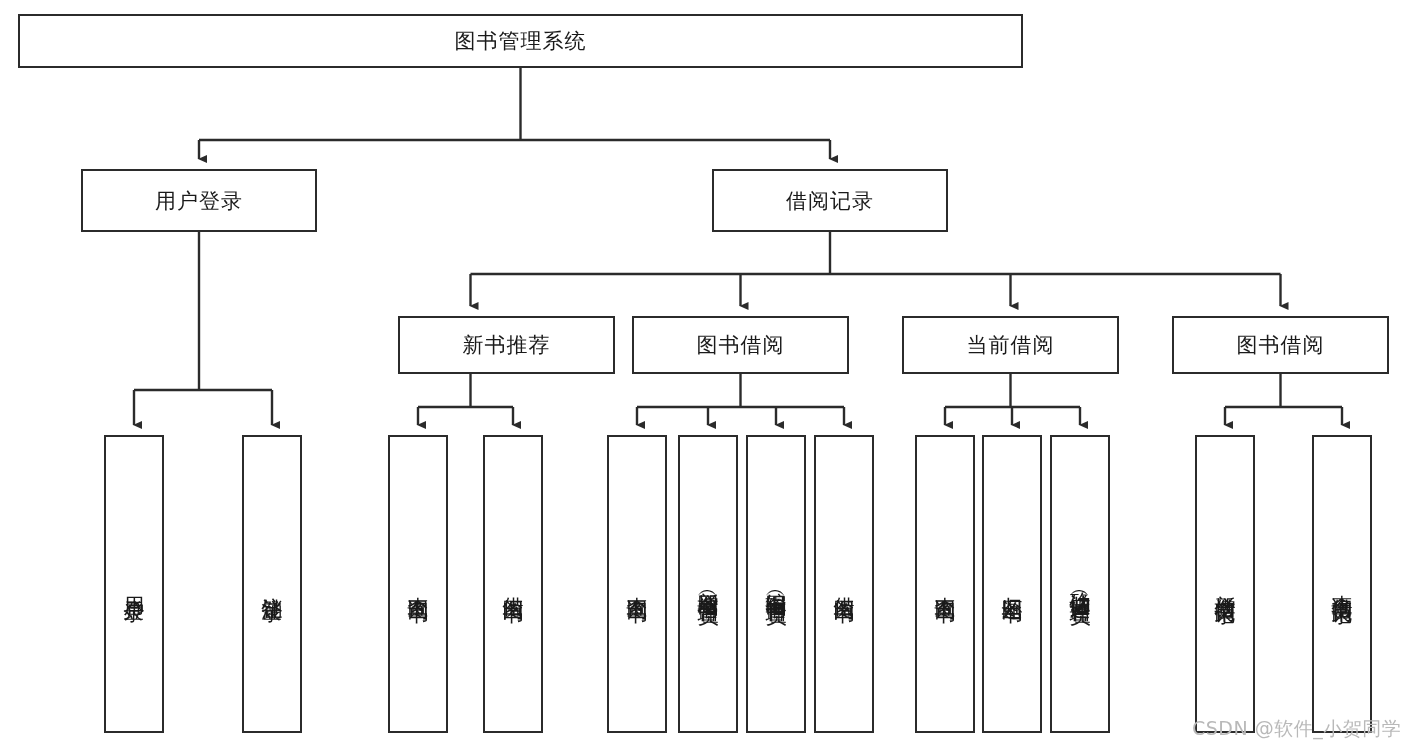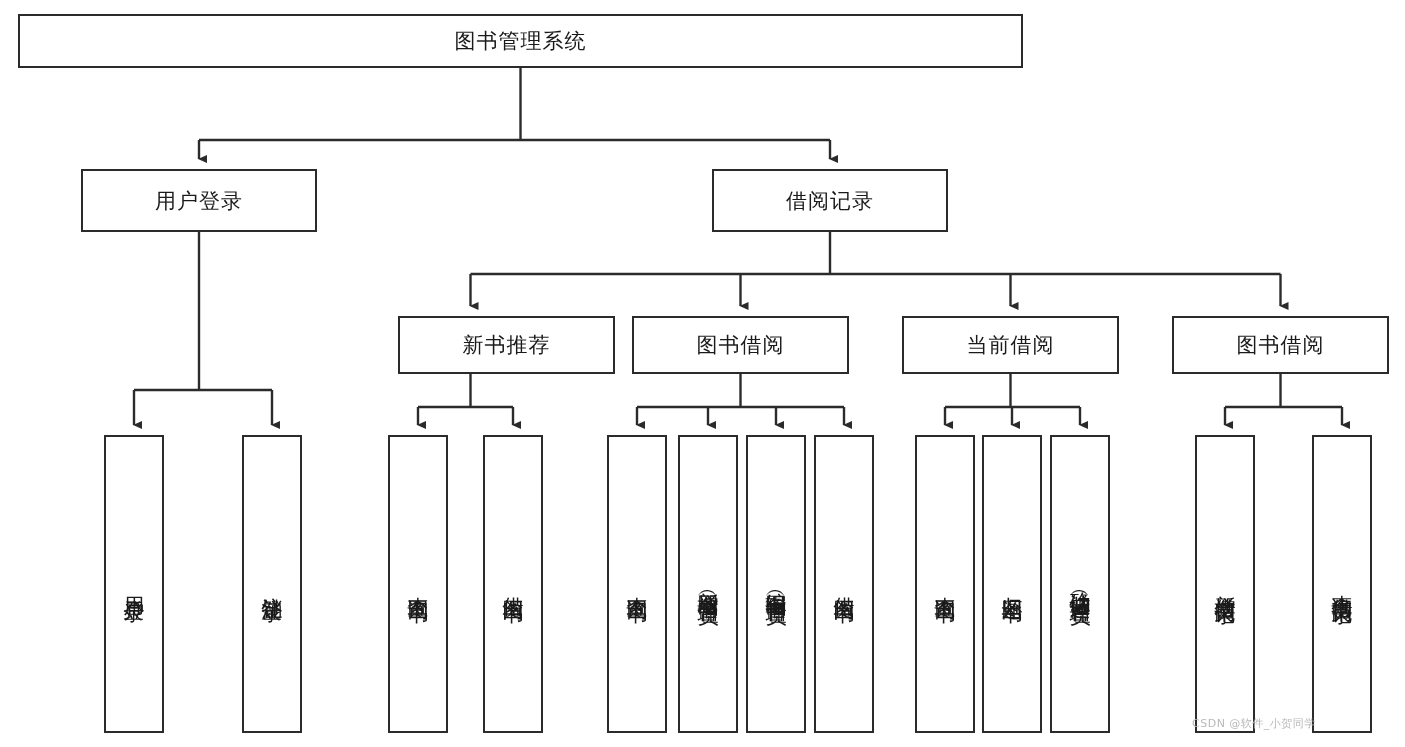--- a/index.html
+++ b/index.html
@@ -51,21 +51,21 @@
     padding: 6px 0;
   }
   .node .label {
     display: block;
     text-align: right;
     white-space: nowrap;
   }
   #watermark {
     position: absolute;
     color: #b9b9b9;
-    font-size: 11px;
+    font-size: 19px;
     letter-spacing: 0.5px;
     z-index: 5;
     white-space: nowrap;
     user-select: none;
   }
 </style>
 </head>
 <body>
 
 <div id="diagram-root">

